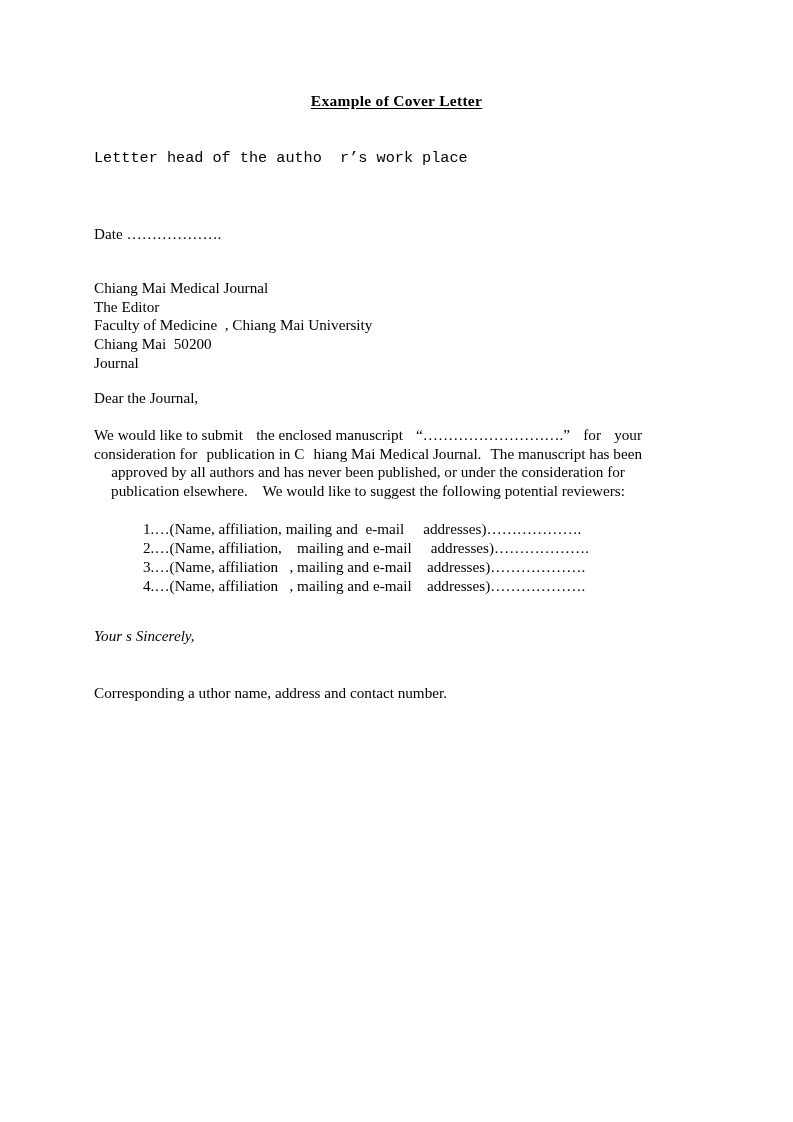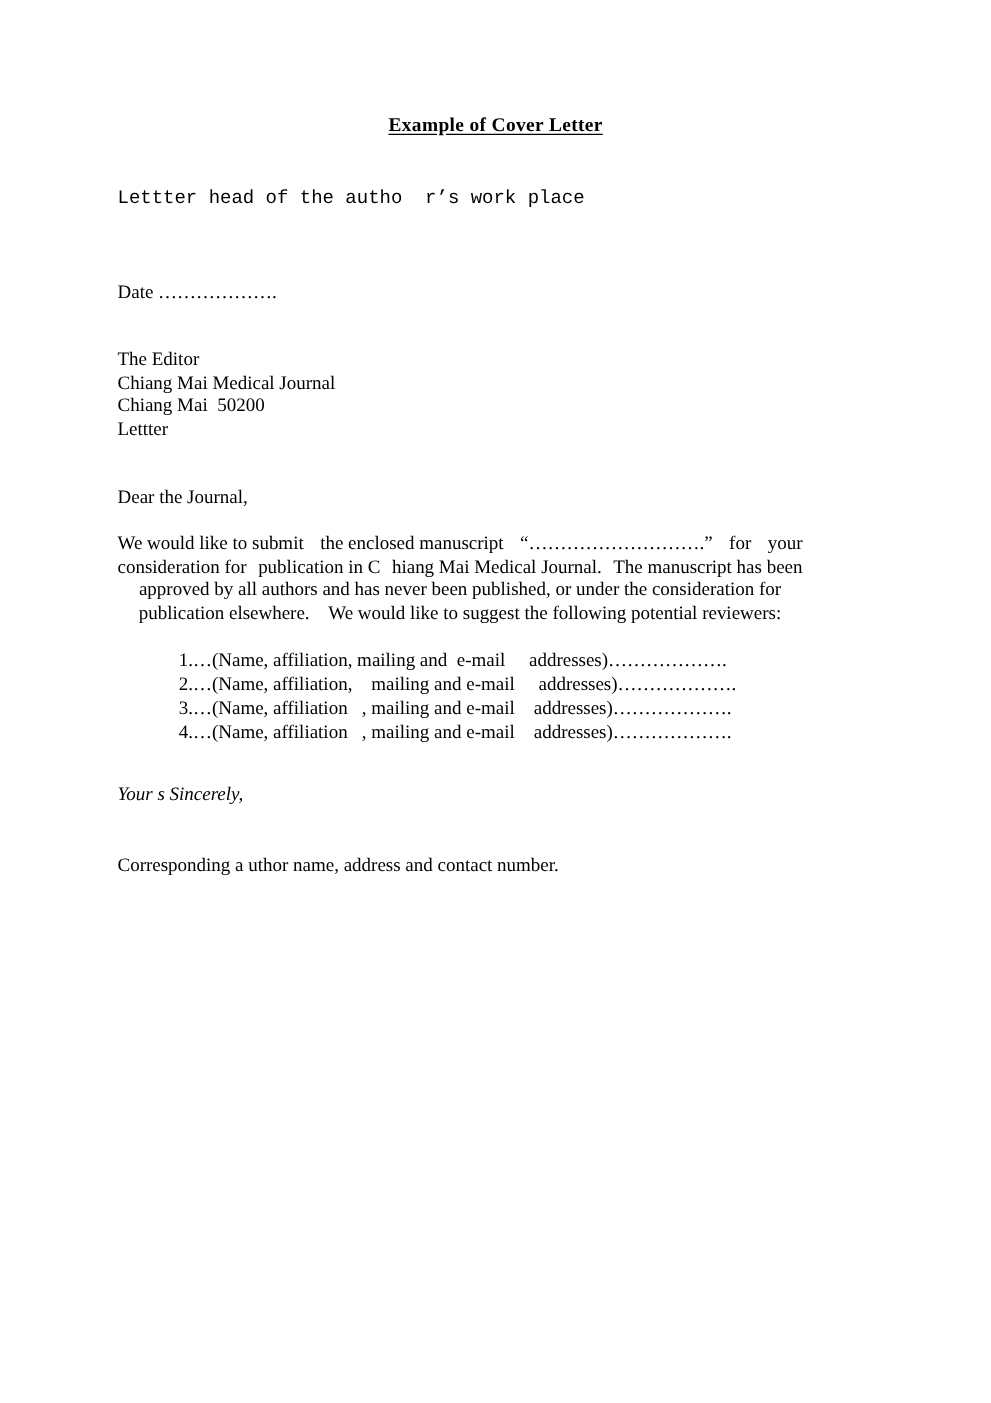--- a/index.html
+++ b/index.html
@@ -120,24 +120,25 @@
 
 <div class="page">
 
   <div class="doc-title"><span class="ul">Example of Cover Letter</span></div>
 
   <div class="line letterhead">Lettter head of the autho  r’s work place</div>
 
   <div class="line date-line"><span>Date</span><span> </span><span>……………….</span></div>
 
   <div class="address-block">
+    <div class="addr-line">Chiang Mai Medical Journal</div>
     <div class="addr-line">The Editor</div>
-    <div class="addr-line">Chiang Mai Medical Journal</div>
+    <div class="addr-line">Faculty of Medicine  , Chiang Mai University</div>
     <div class="addr-line">Chiang Mai  50200</div>
-    <div class="addr-line">Lettter</div>
+    <div class="addr-line">Journal</div>
   </div>
 
   <div class="line salutation">Dear the Journal,</div>
 
   <div class="body-para">
     <div class="jline">
       <span>We would like to submit</span>
       <span>the enclosed manuscript</span>
       <span>“……………………….”</span>
       <span>for</span>

